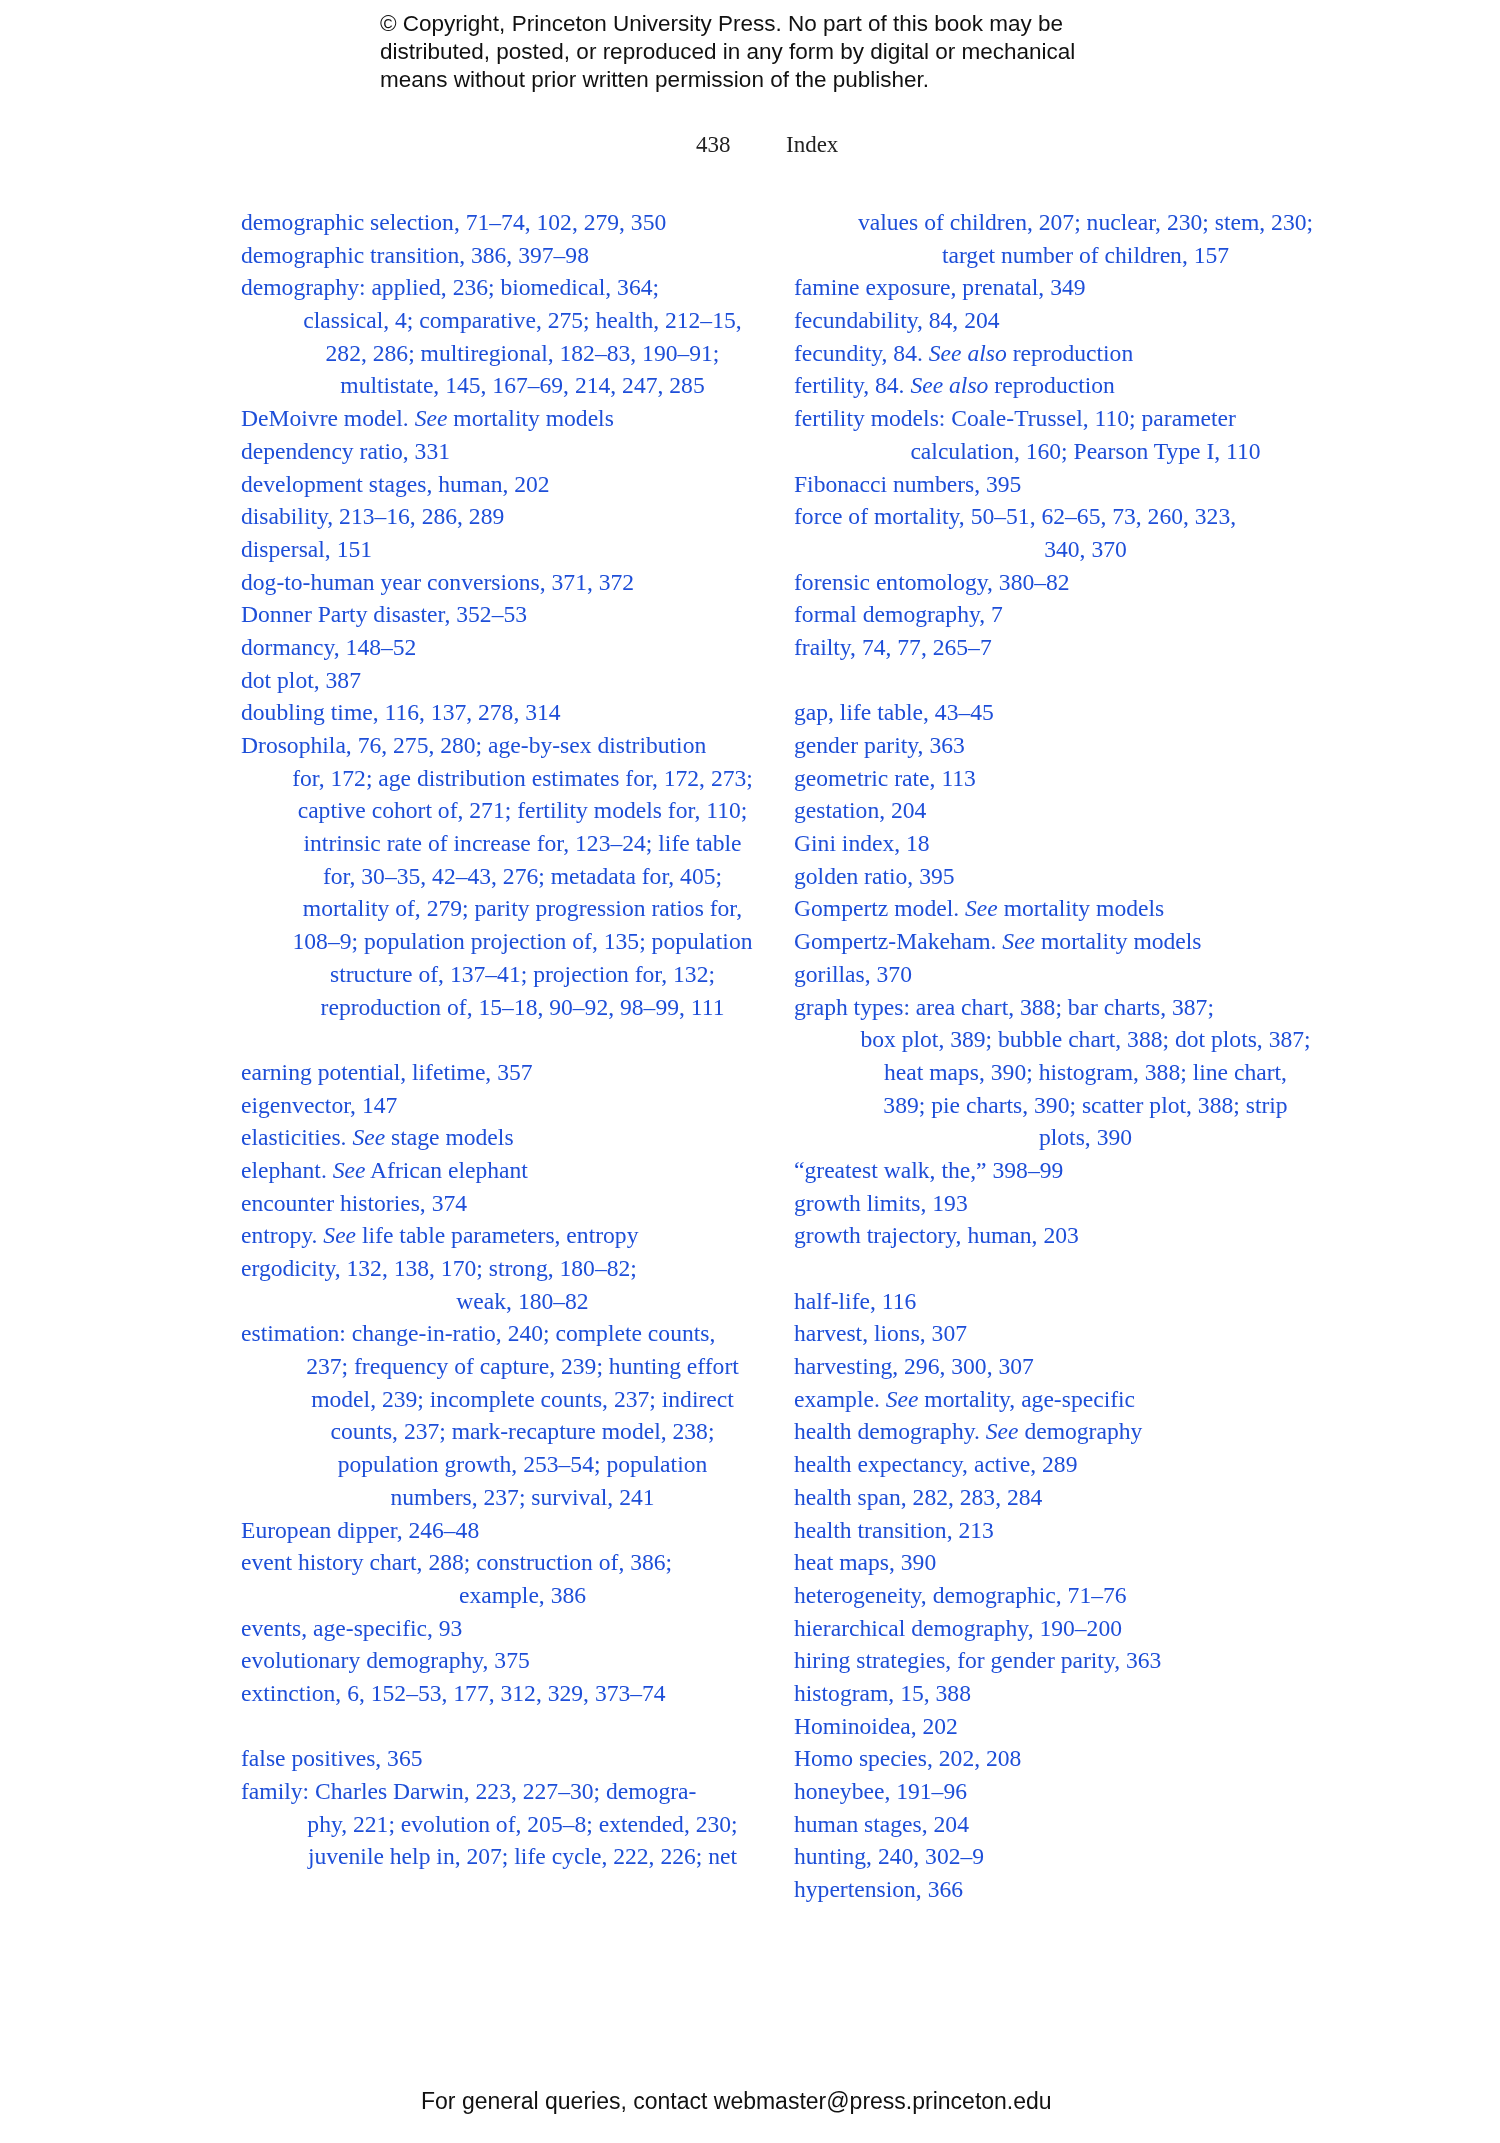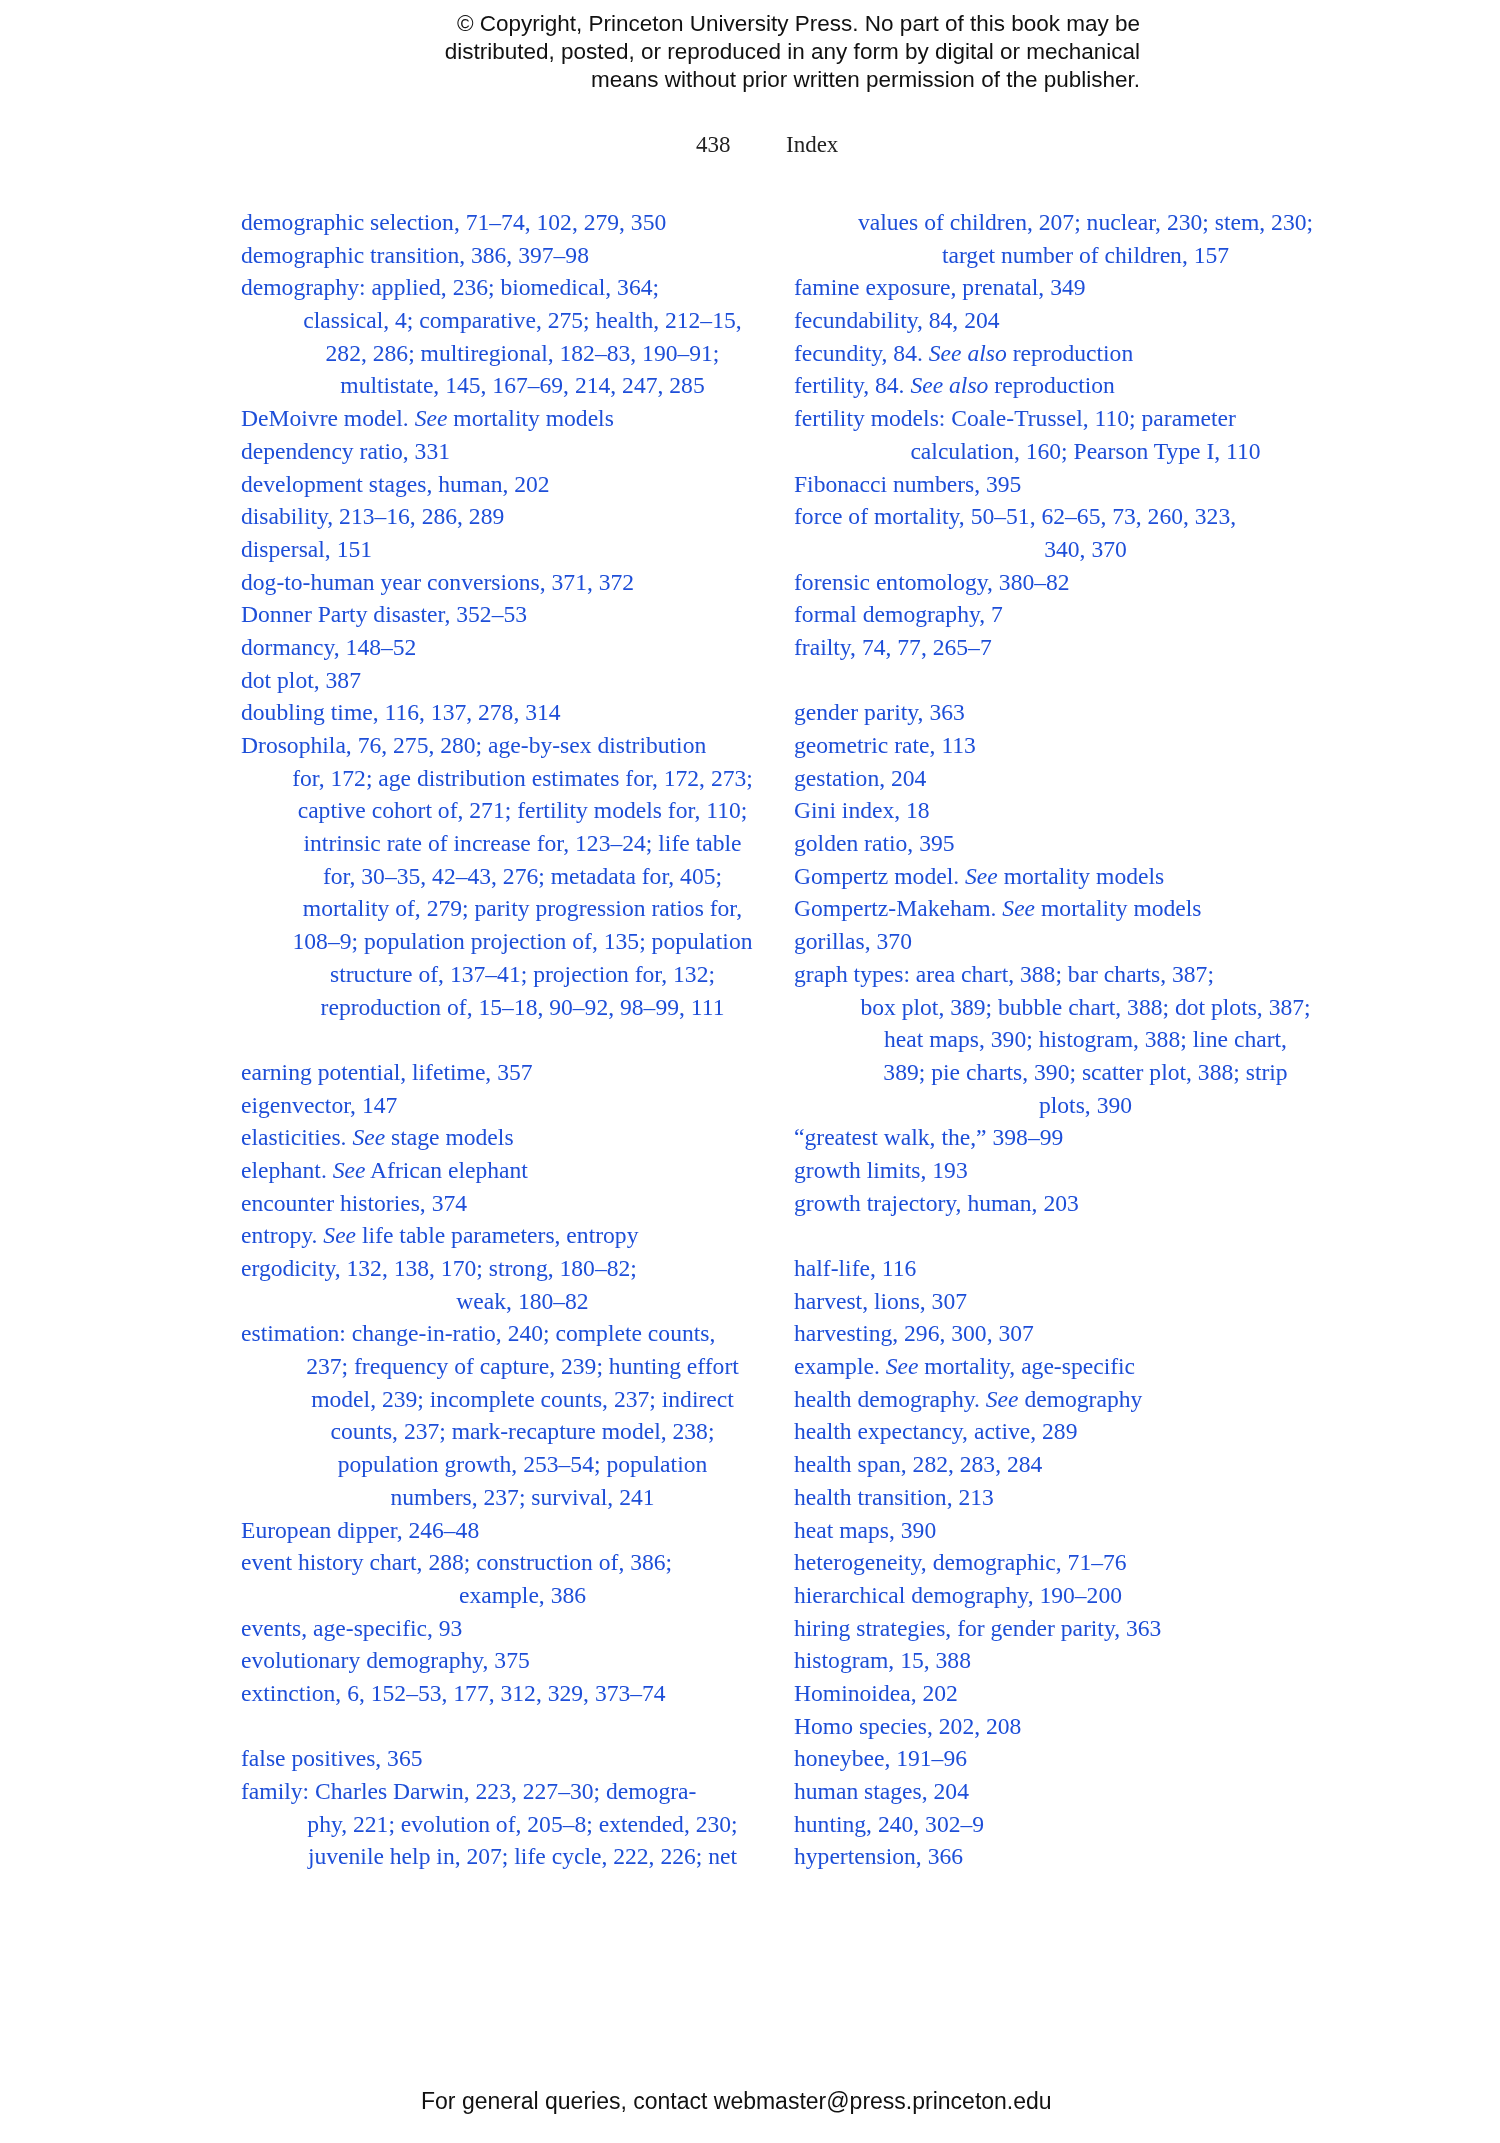--- a/index.html
+++ b/index.html
@@ -1,21 +1,21 @@
 <!DOCTYPE html>
 <html><head>
 <meta charset="utf-8">
 <style>
   html, body { margin:0; padding:0; background:#ffffff; }
   body { width:1500px; height:2143px; position:relative; overflow:hidden; color:#1a1a1a; }
   .copyright {
     position:absolute; left:380px; top:10px; width:760px;
     font-family:"Liberation Sans", sans-serif; font-size:22.5px; line-height:28px; color:#111;
   }
-  .copyright div { white-space:nowrap;text-align:right; }
+  .copyright div { white-space:nowrap; }
   .running-head {
     position:absolute; top:132px; left:0; width:1500px; height:32px;
     font-family:Liberation Serif, serif; font-size:23px; color:#222; font-weight:300;
   }
   .running-head .pgnum { position:absolute; left:696px; top:0; }
   .running-head .title { position:absolute; left:786px; top:0; }
   .col {
     position:absolute; top:206px;
     font-family:"Liberation Serif", serif; font-size:23.6px; line-height:32.7px; color:#1d4ed8;
   }
@@ -107,20 +107,21 @@
     <div class="line"><span>fertility, 84. </span><i>See also</i><span> reproduction</span></div>
     <div class="line">fertility models: Coale-Trussel, 110; parameter</div>
     <div class="line indent">calculation, 160; Pearson Type I, 110</div>
     <div class="line">Fibonacci numbers, 395</div>
     <div class="line">force of mortality, 50–51, 62–65, 73, 260, 323,</div>
     <div class="line indent">340, 370</div>
     <div class="line">forensic entomology, 380–82</div>
     <div class="line">formal demography, 7</div>
     <div class="line">frailty, 74, 77, 265–7</div>
     <div class="line blank"></div>
+    <div class="line">gap, life table, 43–45</div>
     <div class="line">gender parity, 363</div>
     <div class="line">geometric rate, 113</div>
     <div class="line">gestation, 204</div>
     <div class="line">Gini index, 18</div>
     <div class="line">golden ratio, 395</div>
     <div class="line"><span>Gompertz model. </span><i>See</i><span> mortality models</span></div>
     <div class="line"><span>Gompertz-Makeham. </span><i>See</i><span> mortality models</span></div>
     <div class="line">gorillas, 370</div>
     <div class="line">graph types: area chart, 388; bar charts, 387;</div>
     <div class="line indent">box plot, 389; bubble chart, 388; dot plots, 387;</div>

